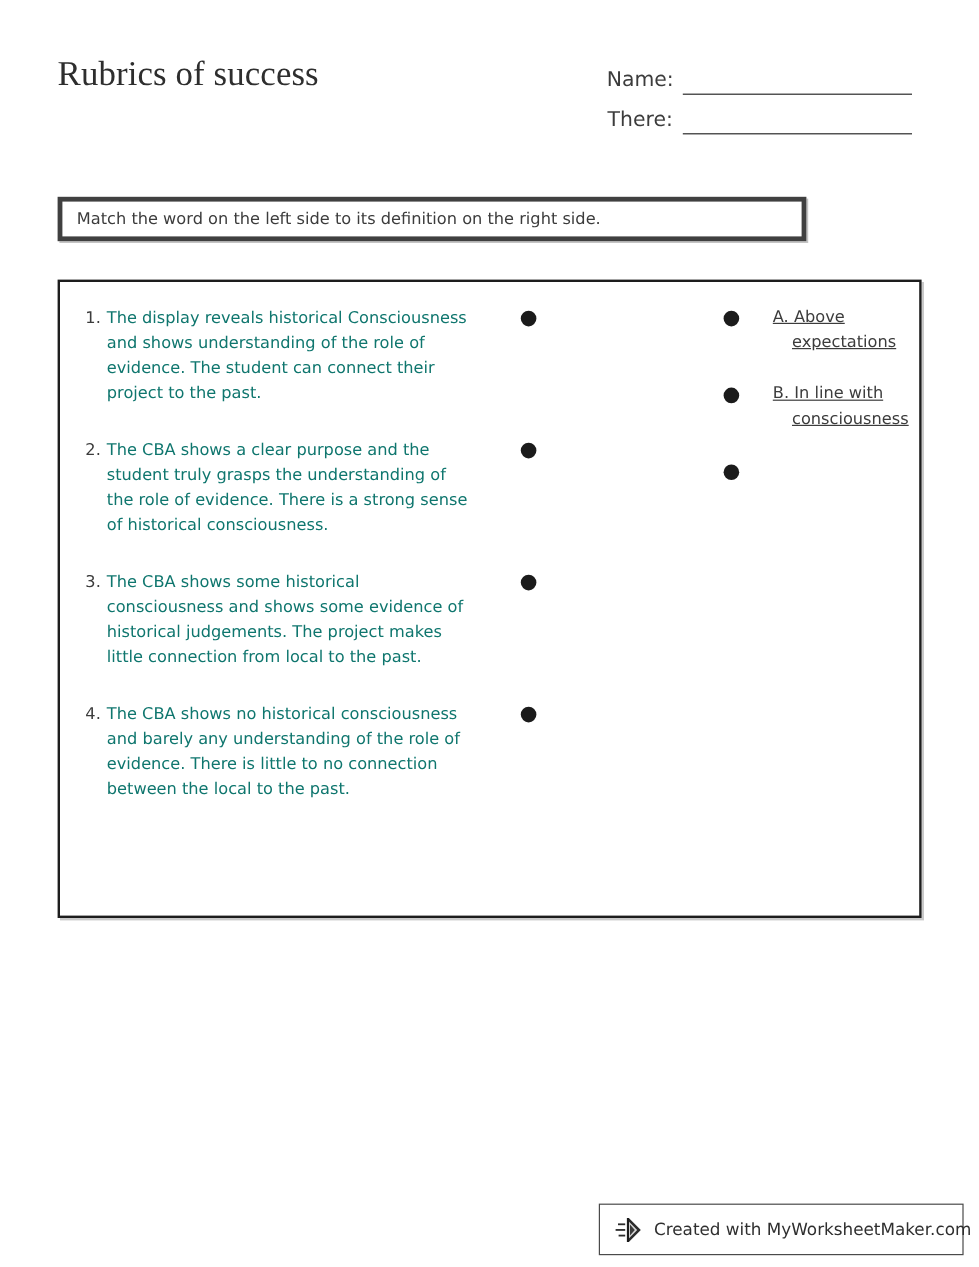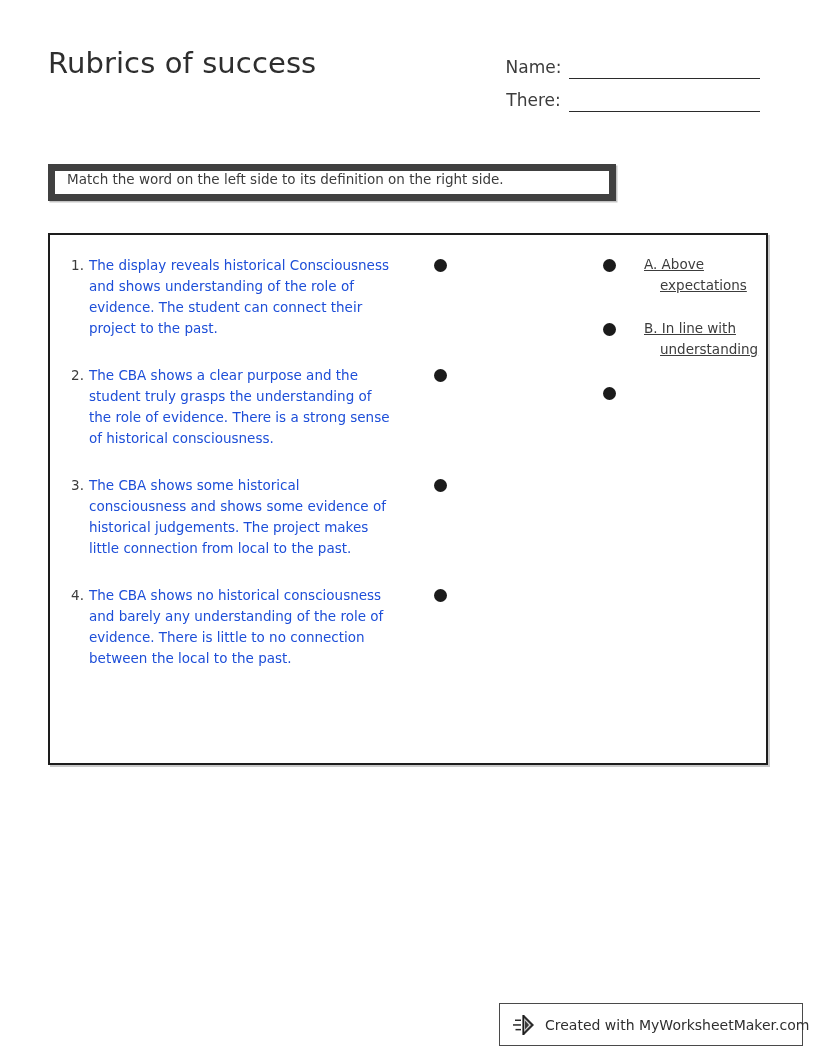--- a/index.html
+++ b/index.html
@@ -32,20 +32,21 @@
   }
   .title {
     position: absolute;
     left: 0;
     top: 4px;
     font-size: 29px;
     font-weight: 400;
     color: #2e2e2e;
     letter-spacing: 0.1px;
     white-space: nowrap;
+    font-family: Liberation Serif, serif;
   }
   .namedate {
     position: absolute;
     right: 0;
     top: 4px;
     width: 270px;
   }
   .nd-row {
     display: flex;
     align-items: flex-end;
@@ -63,27 +64,28 @@
     width: 191px;
     border-bottom: 1.6px solid #2b2b2b;
     height: 20px;
   }
 
   
   .instruction-box {
     position: absolute;
     left: 48px;
     top: 164px;
-    width: 568px;
+    width: 624px;
     height: 37px;
     box-sizing: border-box;
-    border: 7px solid #404040;
+    border: 4px solid #404040;
     background: #ffffff;
     box-shadow: 1.5px 1.5px 0 rgba(60,60,60,0.30);
     display: flex;
+    align-items: center;
   }
   .instruction-text {
     font-size: 13.5px;
     color: #3c3c3c;
     padding-left: 12px;
   }
 
   
   .match-box {
     position: absolute;
@@ -114,21 +116,21 @@
     flex: 0 0 20px;
     font-size: 13.5px;
     line-height: 21px;
     text-align: right;
     color: #3c3c3c;
   }
   .prompt-text {
     flex: 1;
     font-size: 13.5px;
     line-height: 21px;
-    color: #1d4ed8;
+    color: #0f766e;
     padding-left: 5px;
   }
   .prompt-dot {
     position: absolute;
     left: 370px;
     width: 13px;
     height: 13px;
     border-radius: 50%;
     background: #1b1b1b;
     top: 4px;
@@ -250,21 +252,21 @@
 
     <div class="answer-list">
 
       <div class="answer-item">
         <span class="answer-dot"></span>
         <span class="answer-text">A. Above expectations</span>
       </div>
 
       <div class="answer-item">
         <span class="answer-dot"></span>
-        <span class="answer-text">B. In line with understanding</span>
+        <span class="answer-text">B. In line with consciousness</span>
       </div>
 
       <div class="answer-item">
         <span class="answer-dot"></span>
       </div>
 
 
     </div>
 
   </div>

